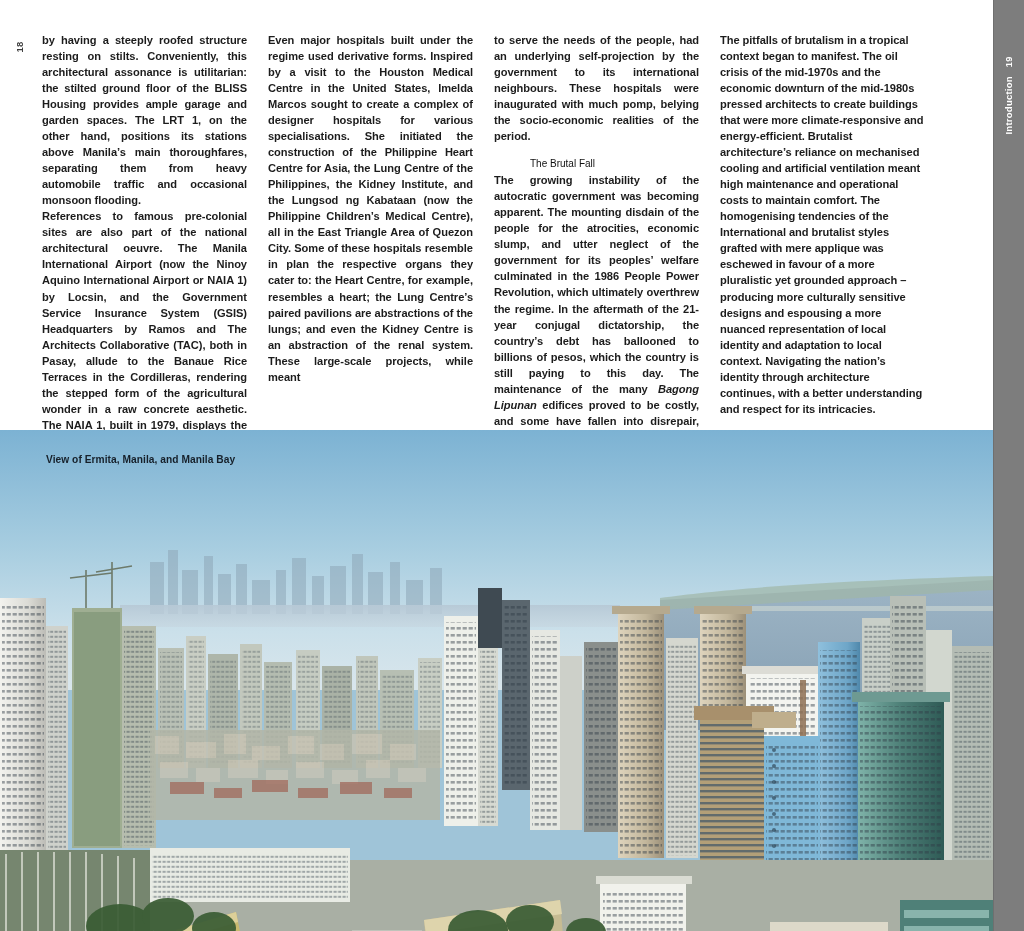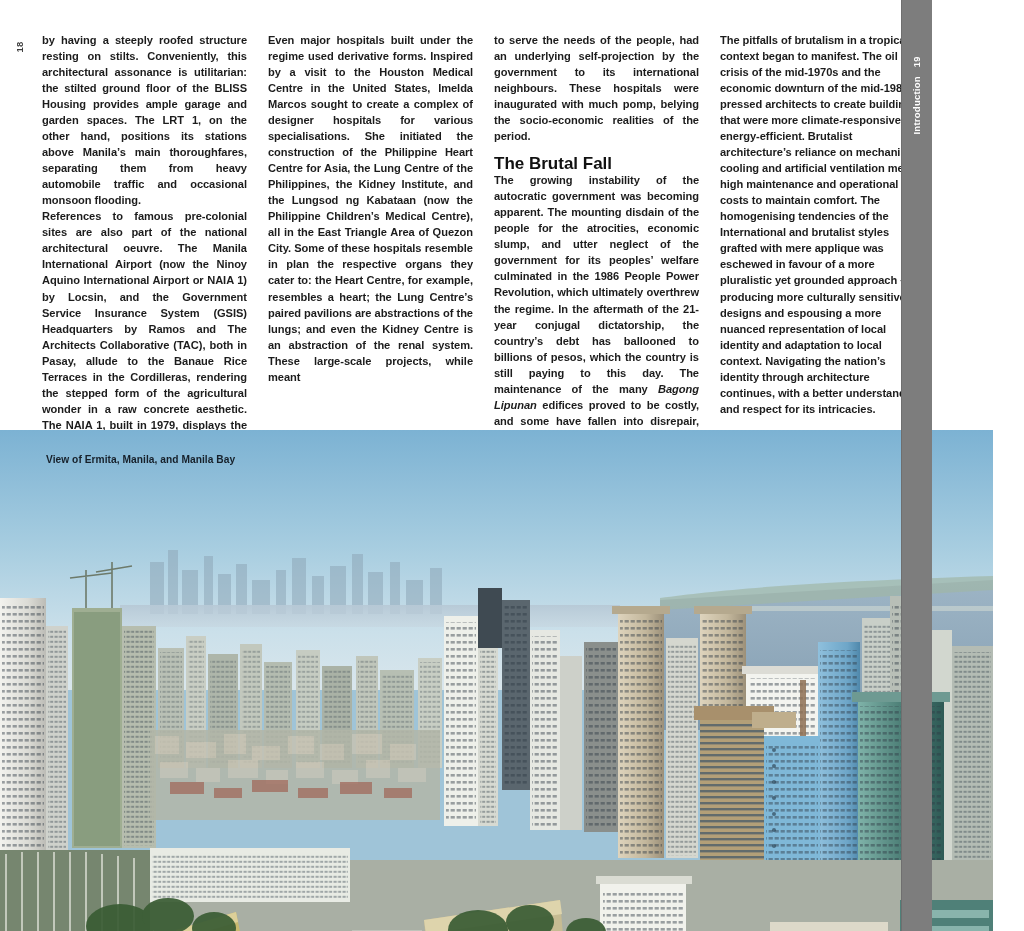--- a/index.html
+++ b/index.html
@@ -4,21 +4,21 @@
 <style>
   * { box-sizing: border-box; margin: 0; padding: 0; }
   html, body {
     width: 1024px; height: 931px;
     background: #ffffff;
     font-family: "Liberation Sans", sans-serif;
     overflow: hidden;
   }
   .page {
     position: relative;
-    width: 932px; height: 931px;
+    width: 1024px; height: 931px;
     background: #bef264;
   }
 
   
   .text-area {
     position: absolute;
     left: 0; top: 0;
     width: 993px; height: 430px;
     background: #fff;
   }
@@ -52,25 +52,26 @@
     line-height: 16.03px;
     color: #1c1c1c;
     text-align: justify;
     text-justify: inter-word;
     font-weight: 600;
     letter-spacing: -0.05px;
     hyphens: manual;
   }
   .col p + p { margin-top: 0; }
   .col h3 {
-    font-size: 17px;
+    font-size: 10px;
     line-height: 16.03px;
     color: #111;
-    font-weight: 700;
+    font-weight: 400;
     margin-top: 12px;
+    margin-left: 36px;
   }
   .col p.last { text-align: left; }
   .col em { font-style: italic; }
 
   
   .photo {
     position: absolute;
     left: 0; top: 430px;
     width: 993px; height: 501px;
     overflow: hidden;

